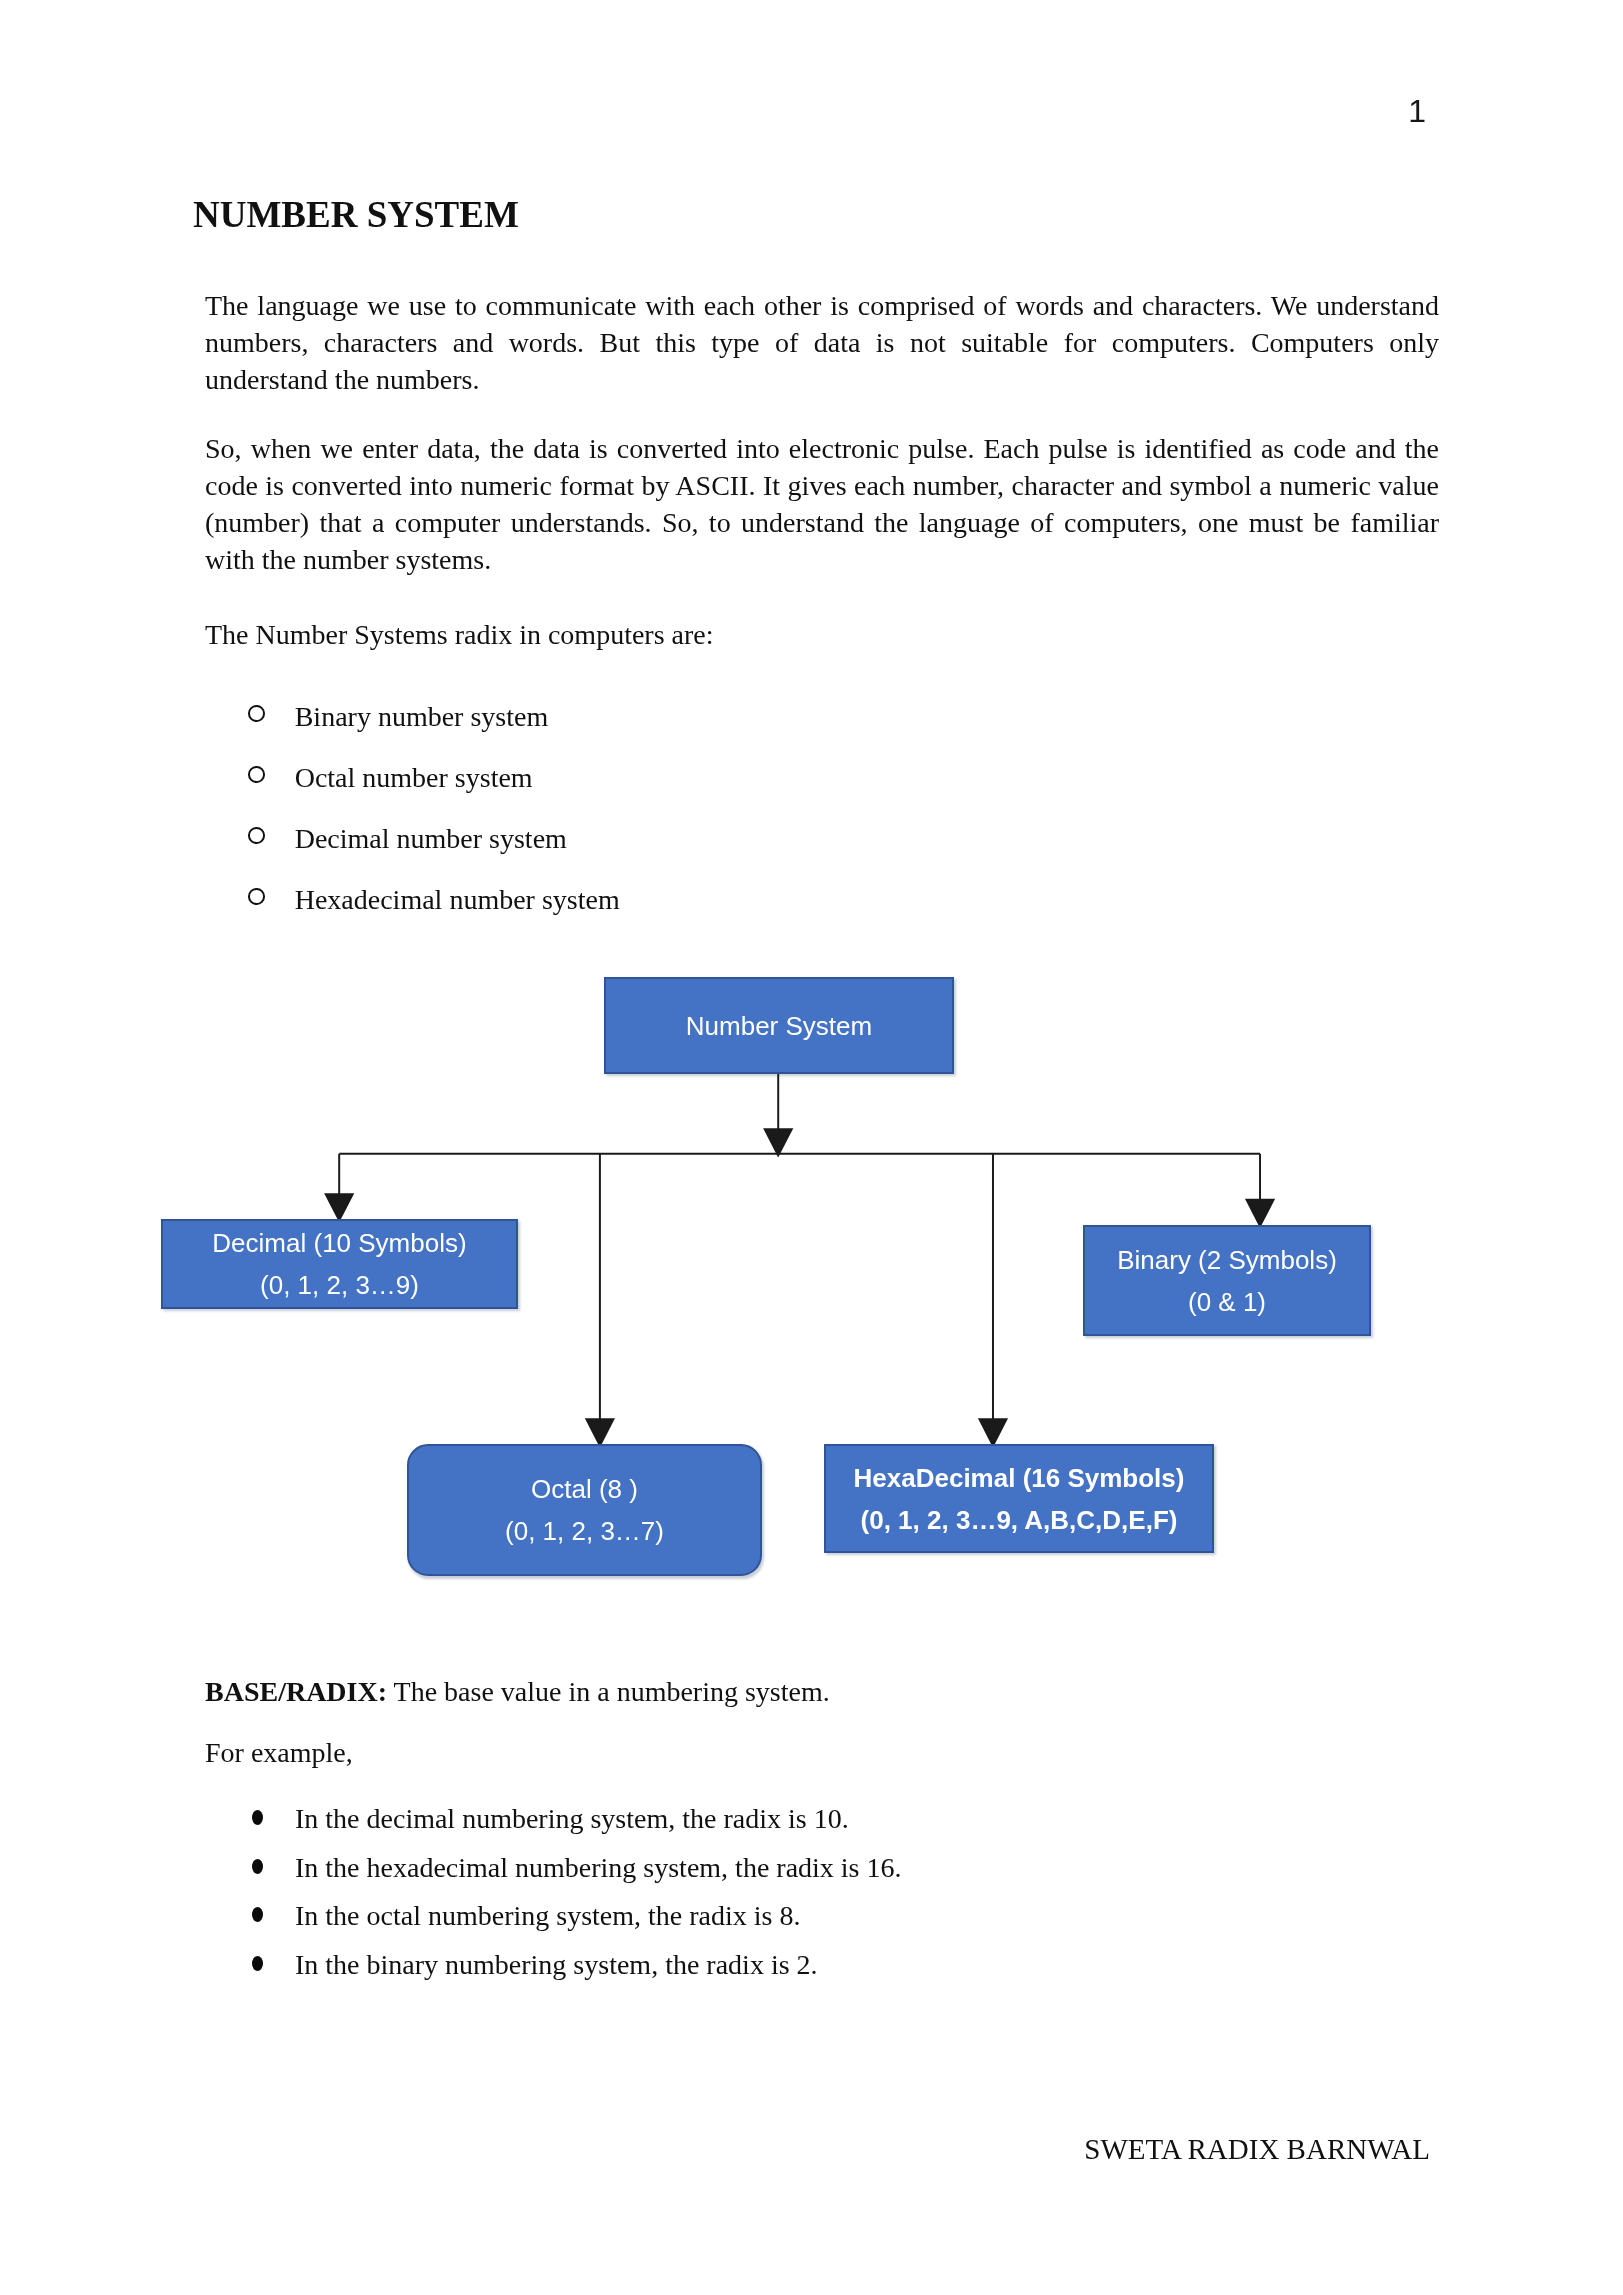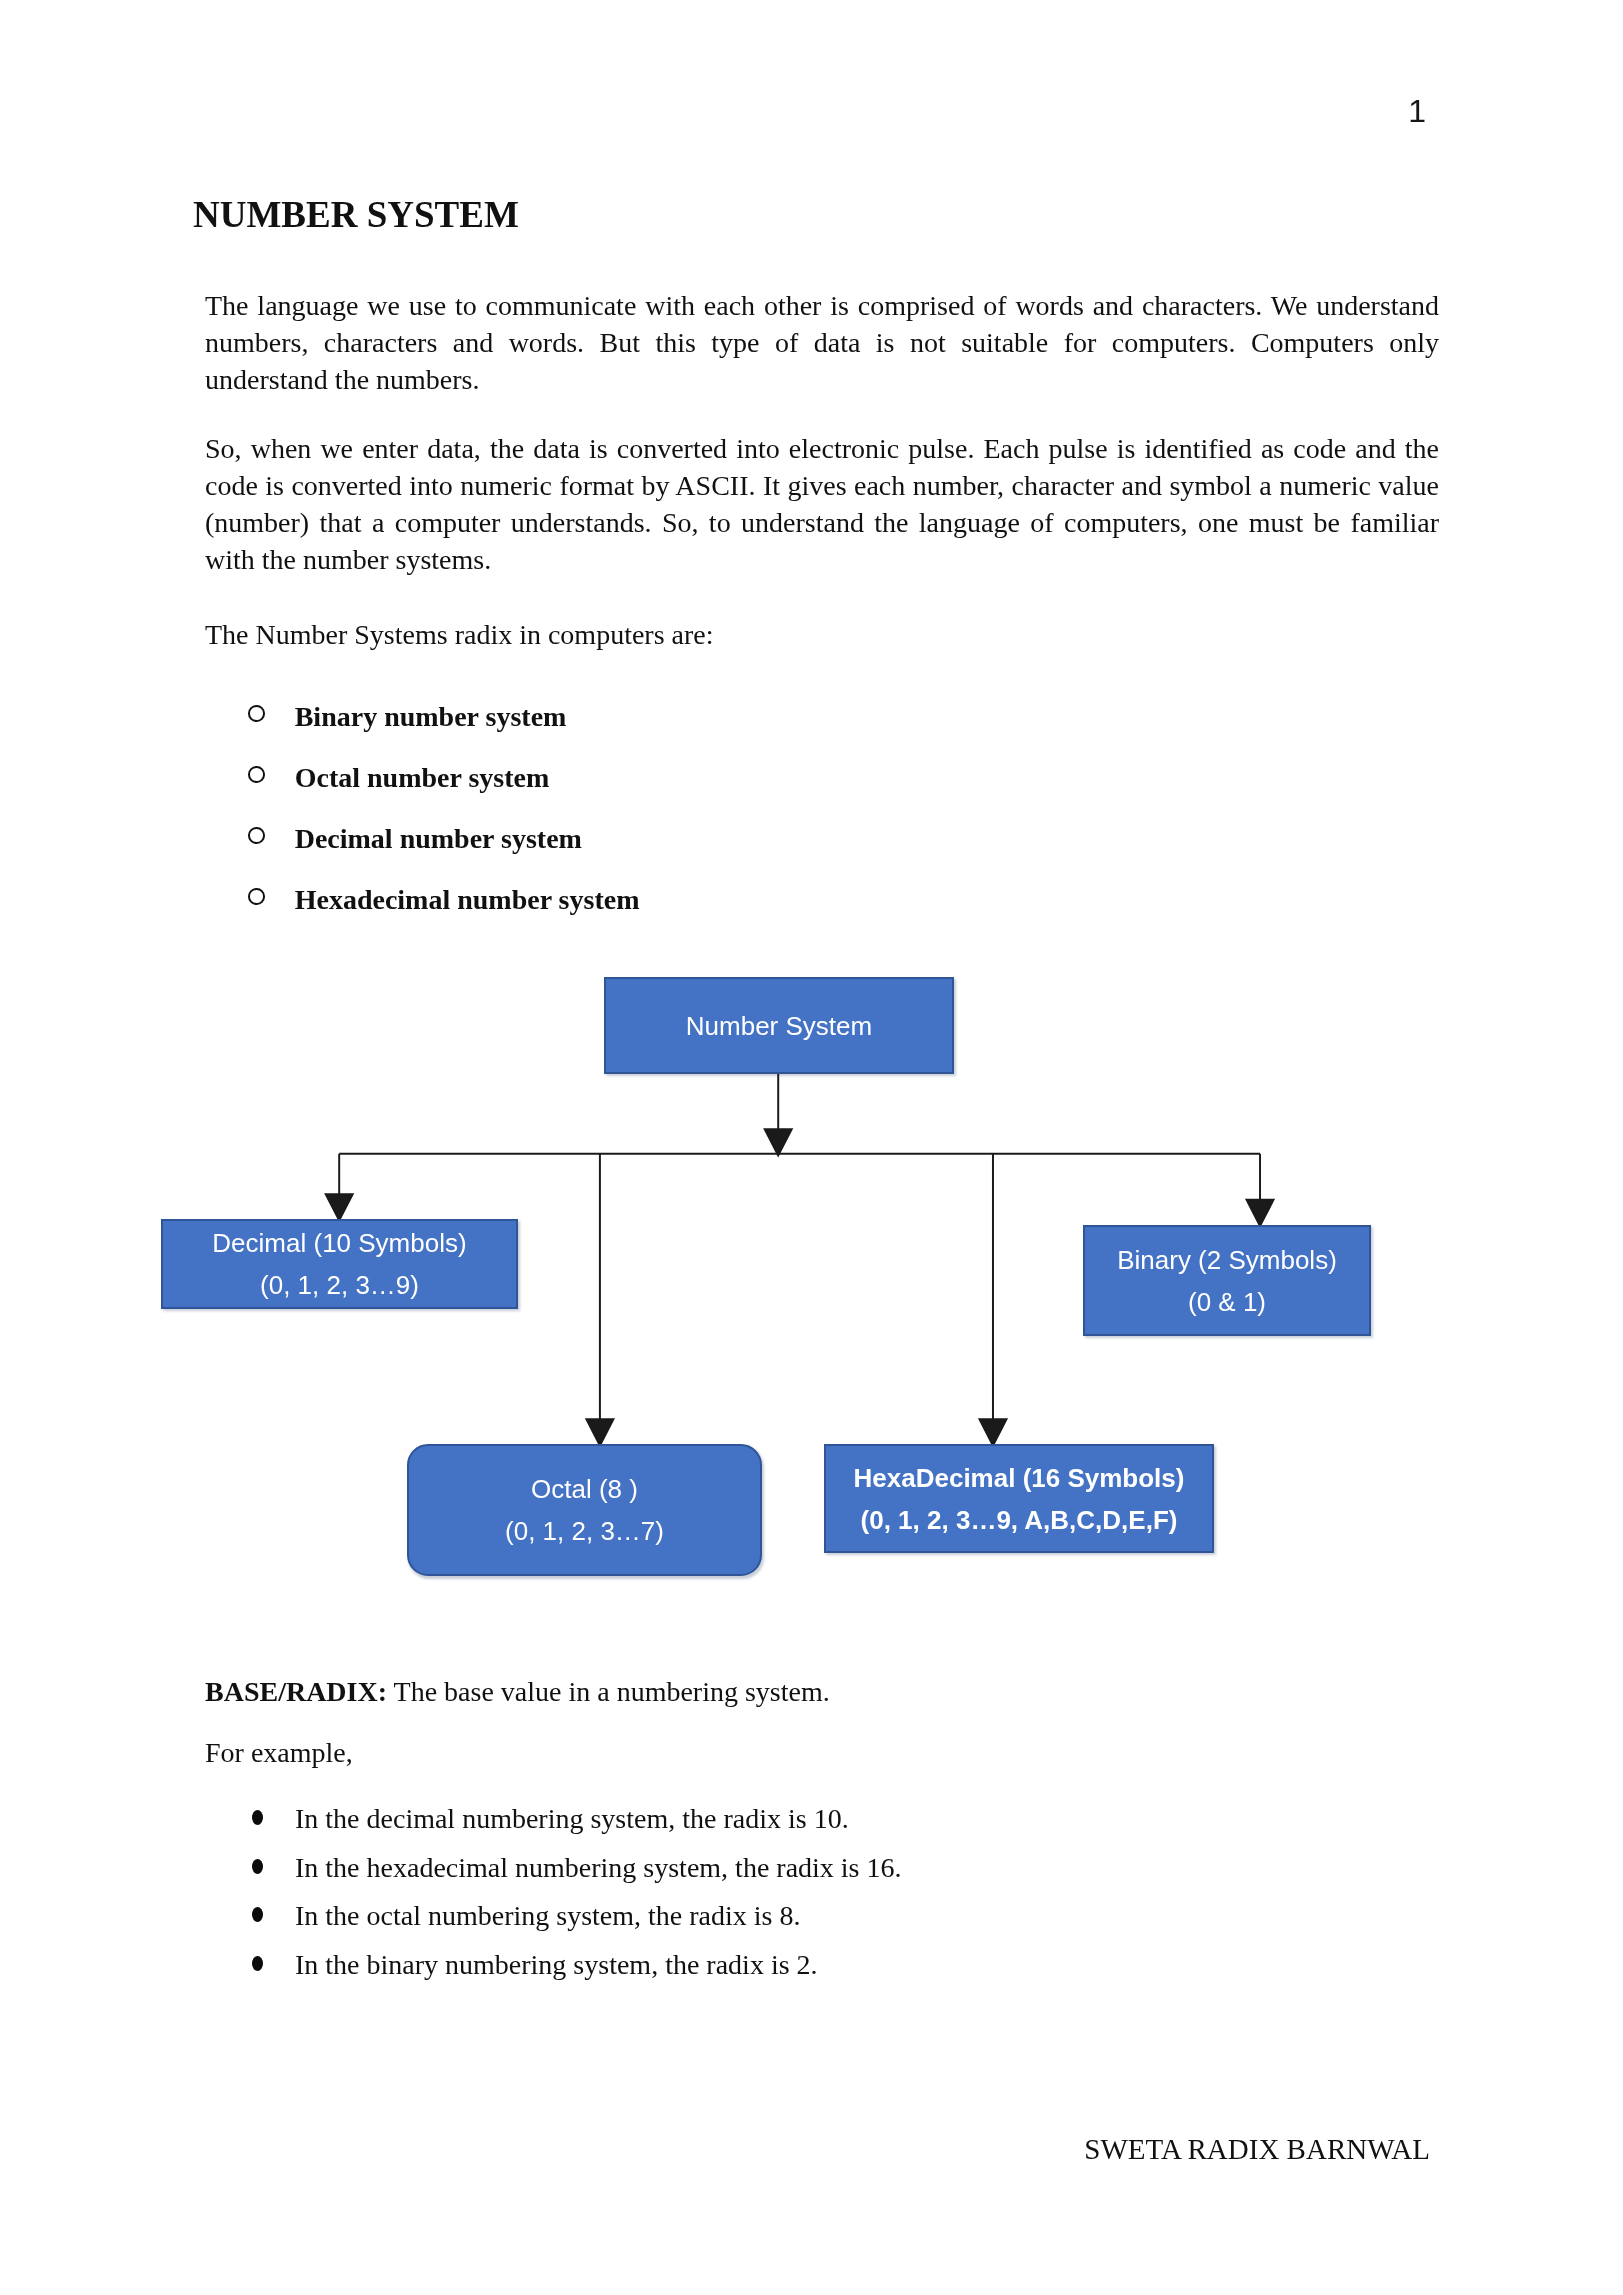--- a/index.html
+++ b/index.html
@@ -25,21 +25,21 @@
     font-size:28px; line-height:37px;
   }
   .just{ text-align:justify; }
   .b{ font-weight:bold; }
   ul.doc-list{
     position:absolute; left:193px; width:1234px; margin:0;
     list-style:none; padding:0 0 0 55px;
     font-size:28px; line-height:36px;
   }
   ul.doc-list li{ display:flex; align-items:baseline; }
-  .ns-list li{ margin-bottom:25px;font-weight:bold; }
+  .ns-list li{ margin-bottom:25px; }
   .radix-list{ padding-left:59px !important; }
   .radix-list li{ margin-bottom:12.7px; }
   .obullet{
     flex:0 0 auto;
     width:12.7px; height:12.7px;
     border:2px solid #111; border-radius:50%;
     margin-right:30px;
     position:relative; top:-3.2px;
     align-self:center;
   }

